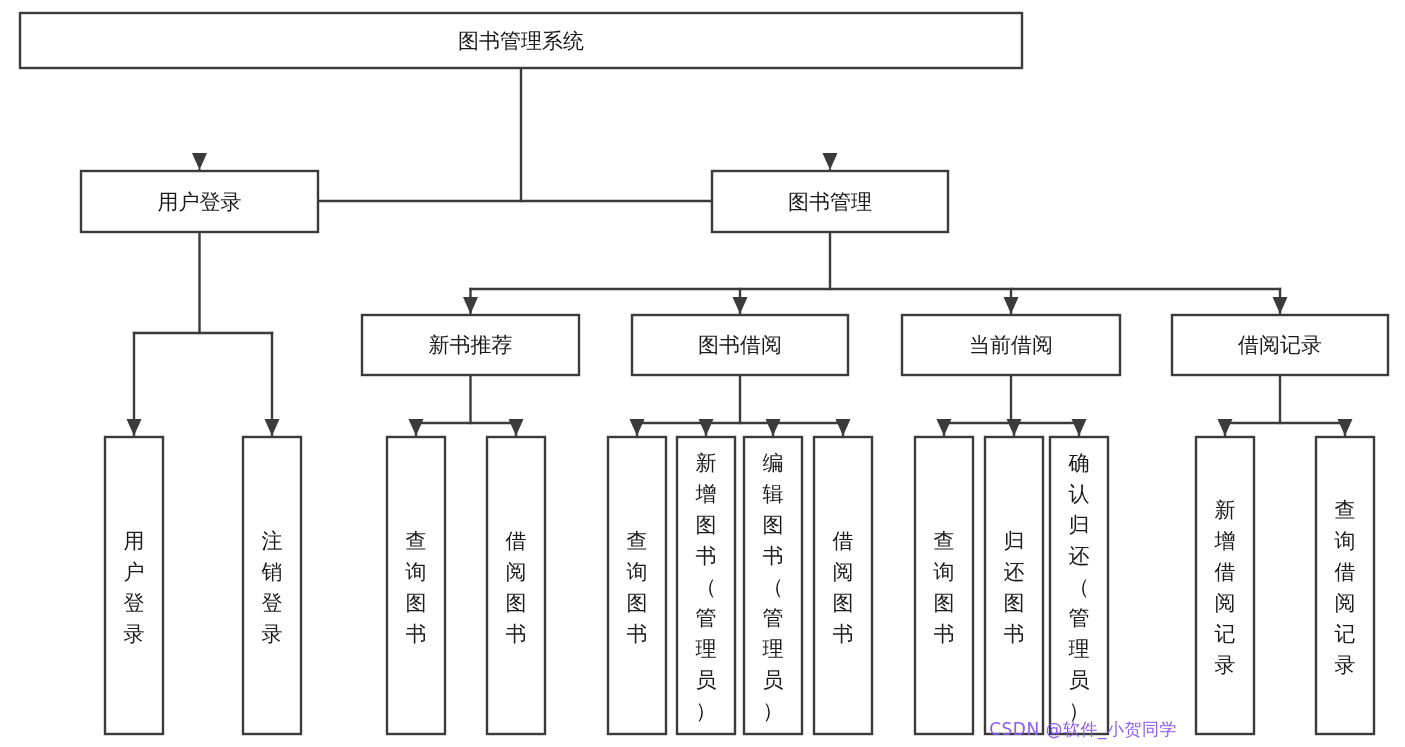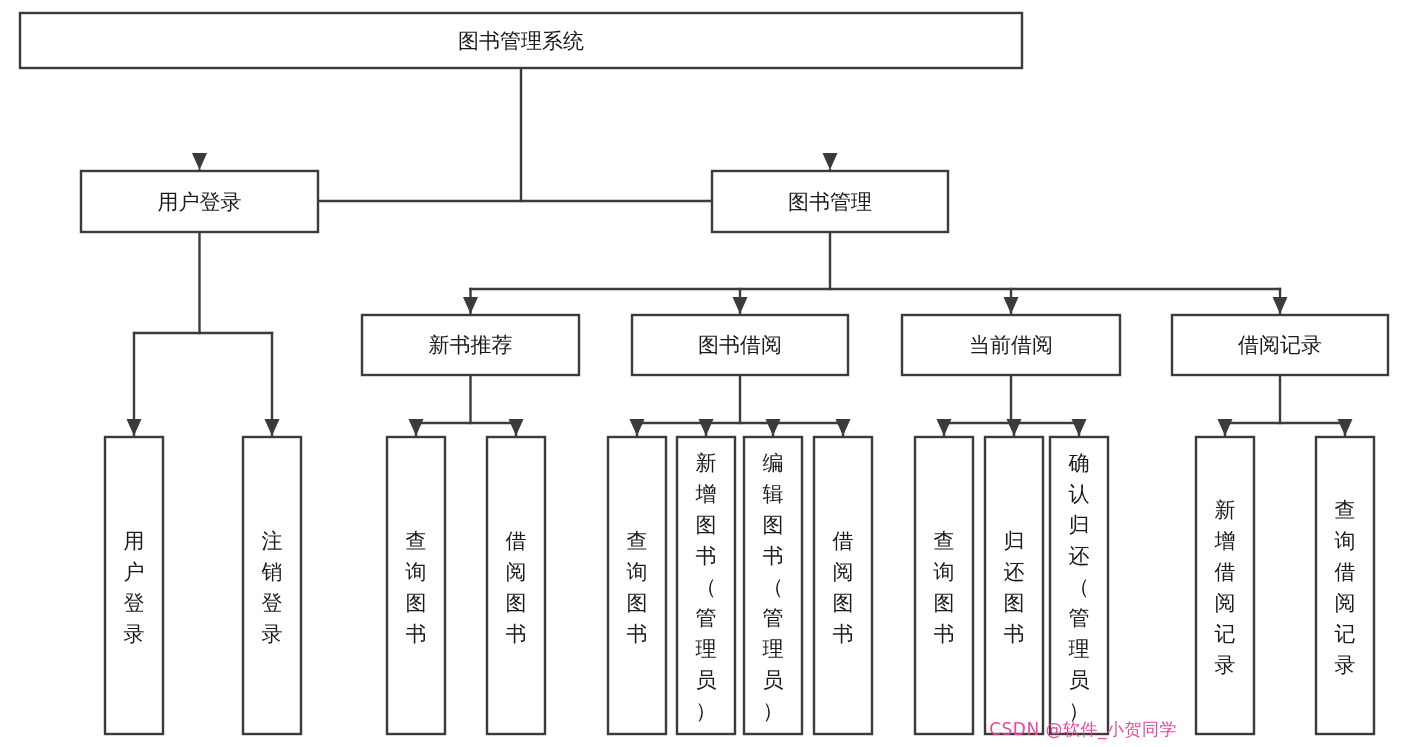--- a/index.html
+++ b/index.html
@@ -52,21 +52,21 @@
     stroke-linecap: square;
   }
   .arrow-head {
     fill: #3b3b3b;
     stroke: none;
   }
   .watermark {
     position: absolute;
     right: 8px;
     bottom: 6px;
-    color: #ec4899;
+    color: #8b5cf6;
     font-size: 17px;
     font-family: "DejaVu Sans", "Liberation Sans", sans-serif;
     white-space: nowrap;
     letter-spacing: 0.5px;
     user-select: none;
   }
 </style>
 </head>
 <body>
 

